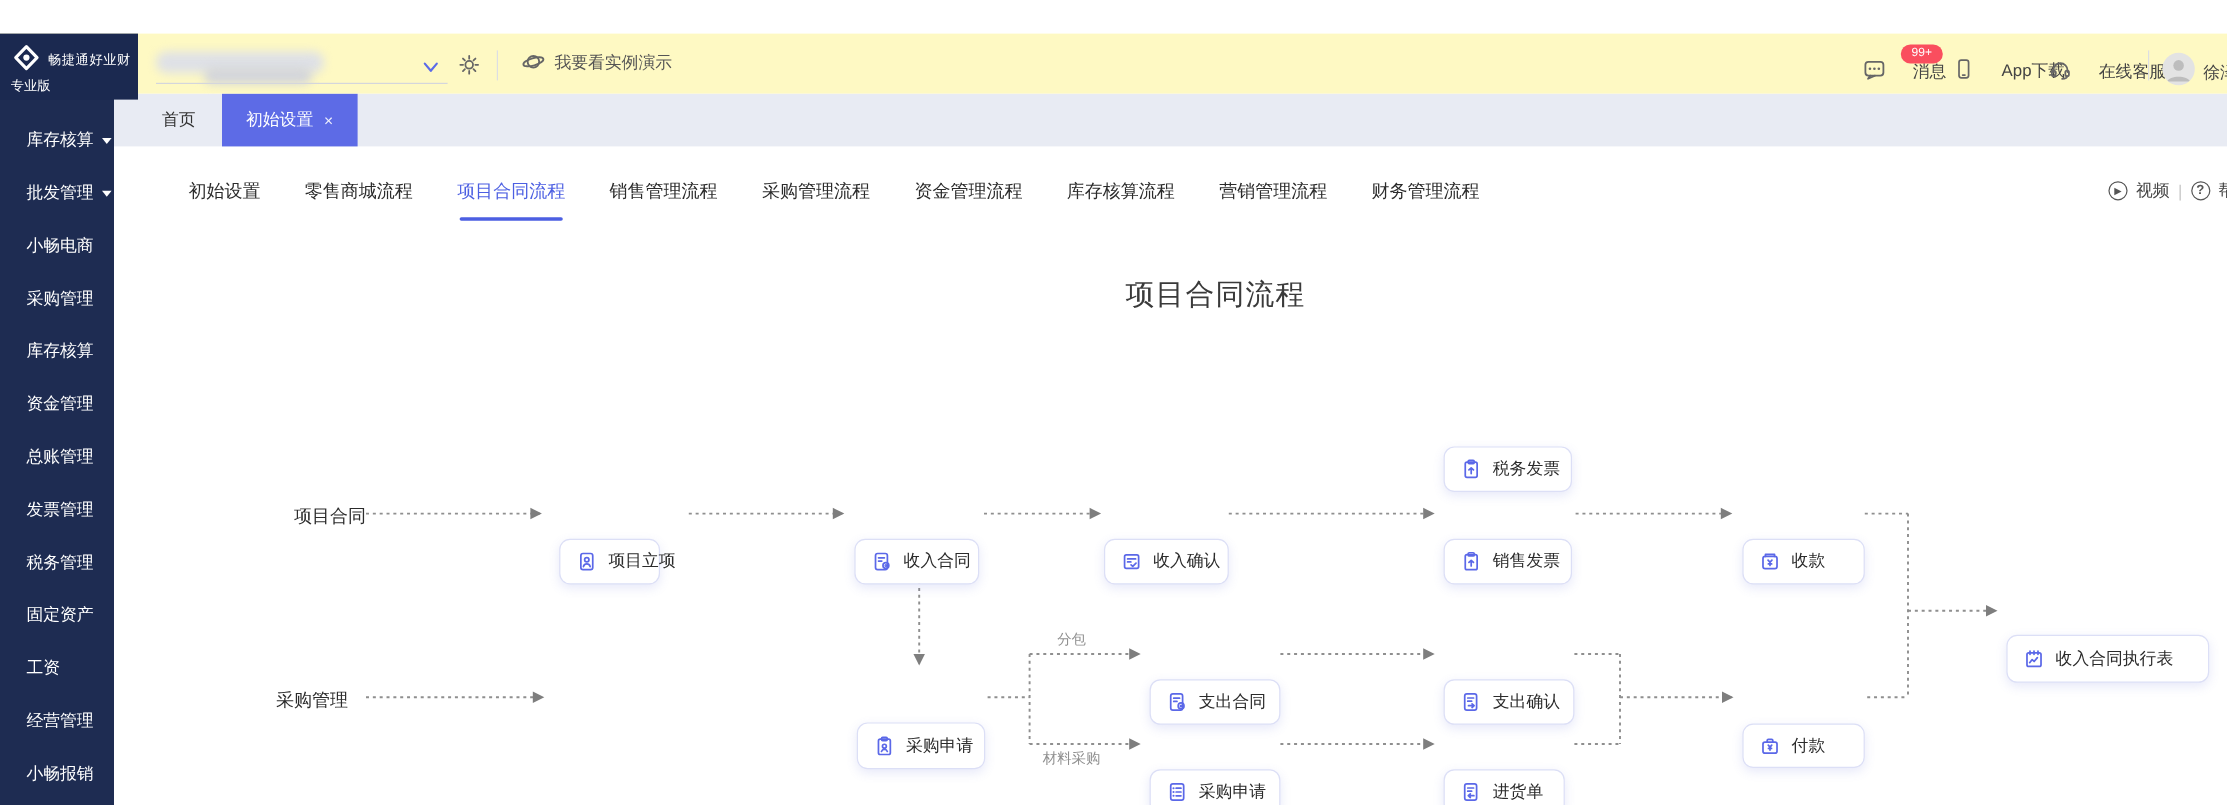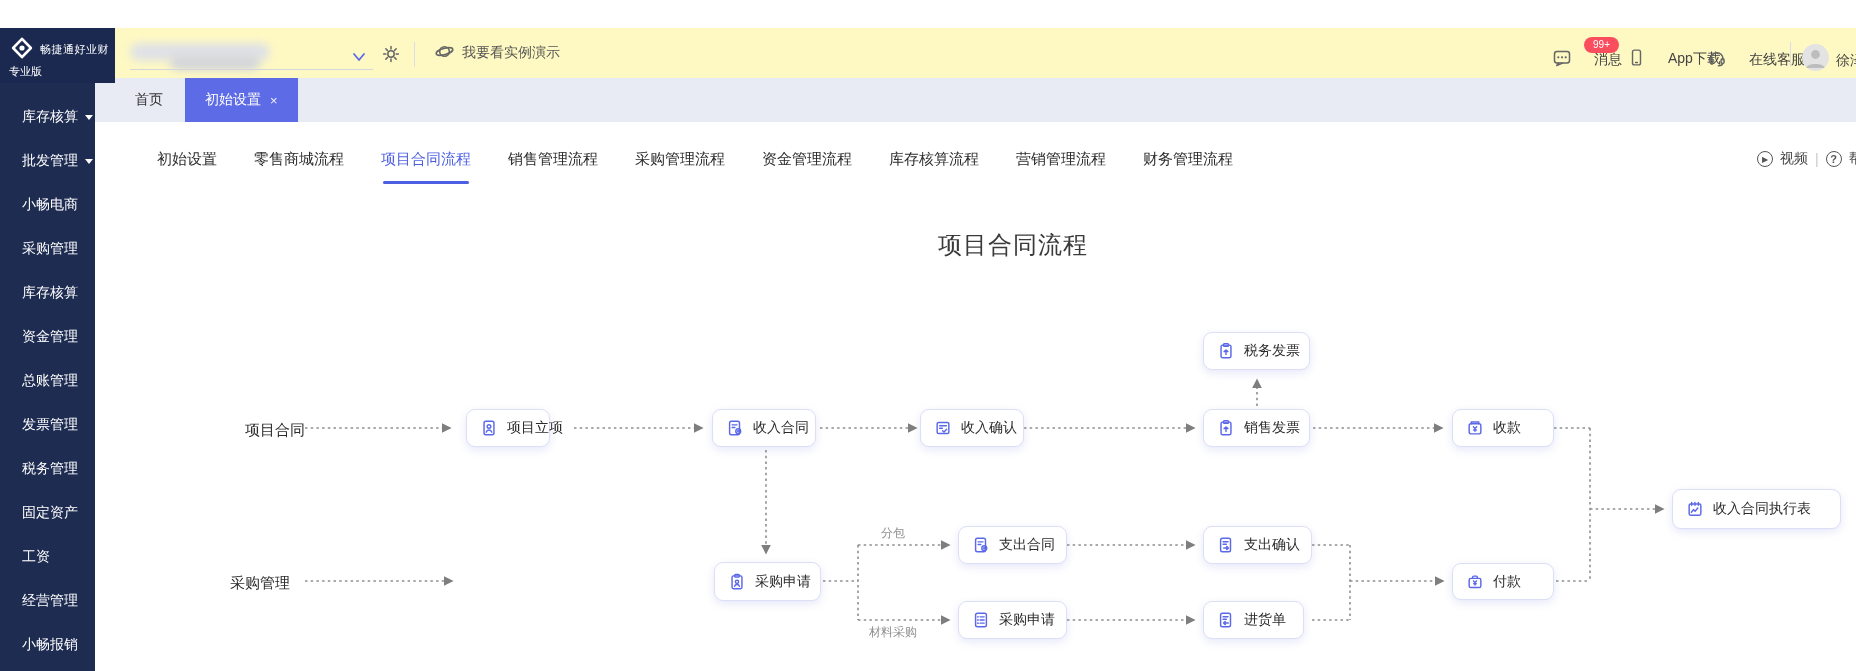--- a/index.html
+++ b/index.html
@@ -56,21 +56,21 @@
   .circle-ic.q { font-size:11px; font-weight:bold; }
   .vh .bar { color:#c9c9c9; }
 
   .flow-title { position:absolute; left:938px; top:229px; font-size:24px; color:#3a3a3a; font-weight:500; letter-spacing:1px; z-index:2; }
 
   
   .stage { position:absolute; left:0; top:0; width:1856px; height:671px; z-index:2; pointer-events:none; }
   .stage .wires { position:absolute; left:0; top:0; }
   .node { position:absolute; height:38px; background:#fff; border:1px solid #dcdff6; border-radius:9px;
           box-shadow:0 3px 9px rgba(100,110,220,.16); display:flex; align-items:center; gap:9px; padding-left:13px;
-          font-size:14px; color:#2b2b2b; font-weight:500; pointer-events:auto; cursor:pointer; white-space:nowrap; }
+          font-size:14px; color:#2b2b2b; font-weight:500; pointer-events:auto; cursor:pointer; white-space:nowrap;margin-top:40px; }
   .node svg { flex:0 0 auto; }
   .lane-label { position:absolute; font-size:15px; color:#2b2b2b; font-weight:500; pointer-events:auto; white-space:nowrap; }
   .branch-label { position:absolute; font-size:12px; color:#8f8f8f; pointer-events:auto; white-space:nowrap; }
 
   .icon-stroke { stroke:#5b68e8; stroke-width:1.6; fill:none; stroke-linecap:round; stroke-linejoin:round; }
   .gray-stroke { stroke:#666; stroke-width:1.5; fill:none; stroke-linecap:round; stroke-linejoin:round; }
 </style>
 </head>
 <body>
 

